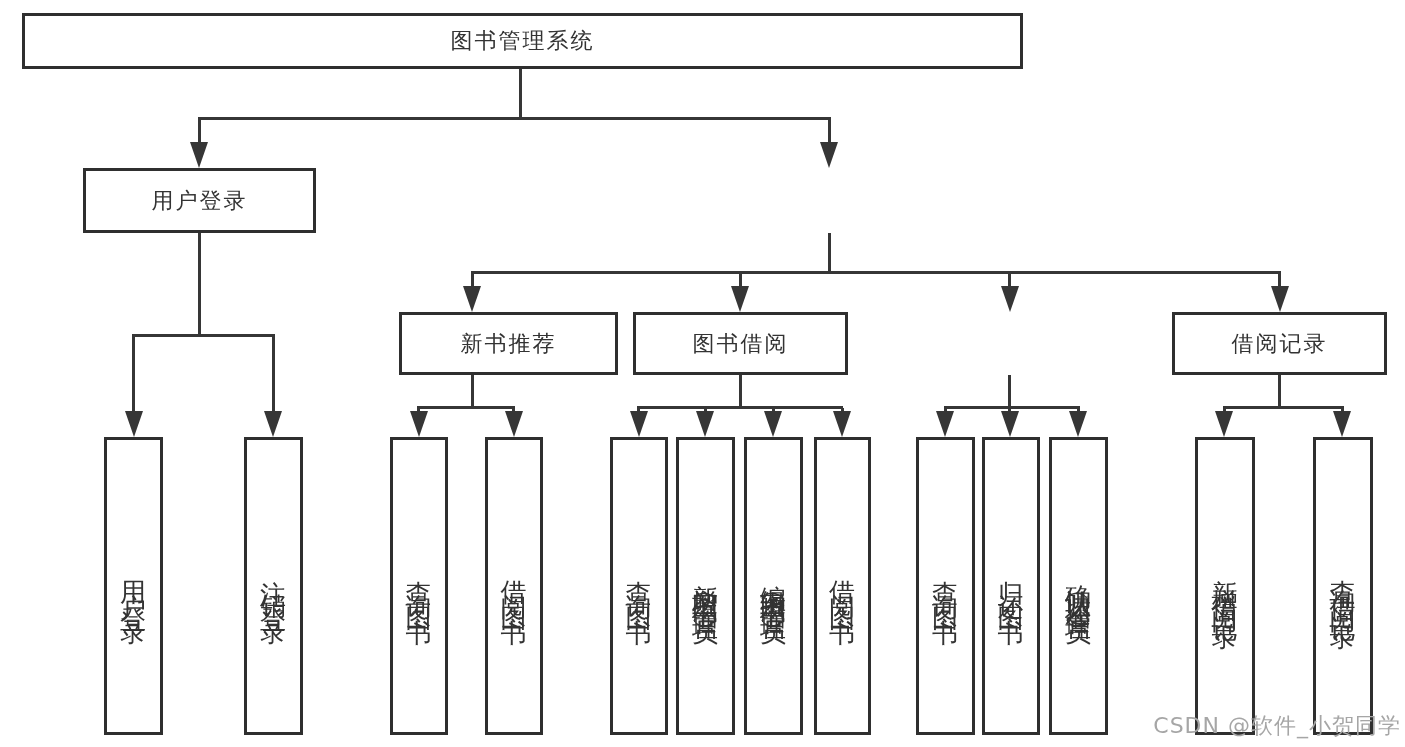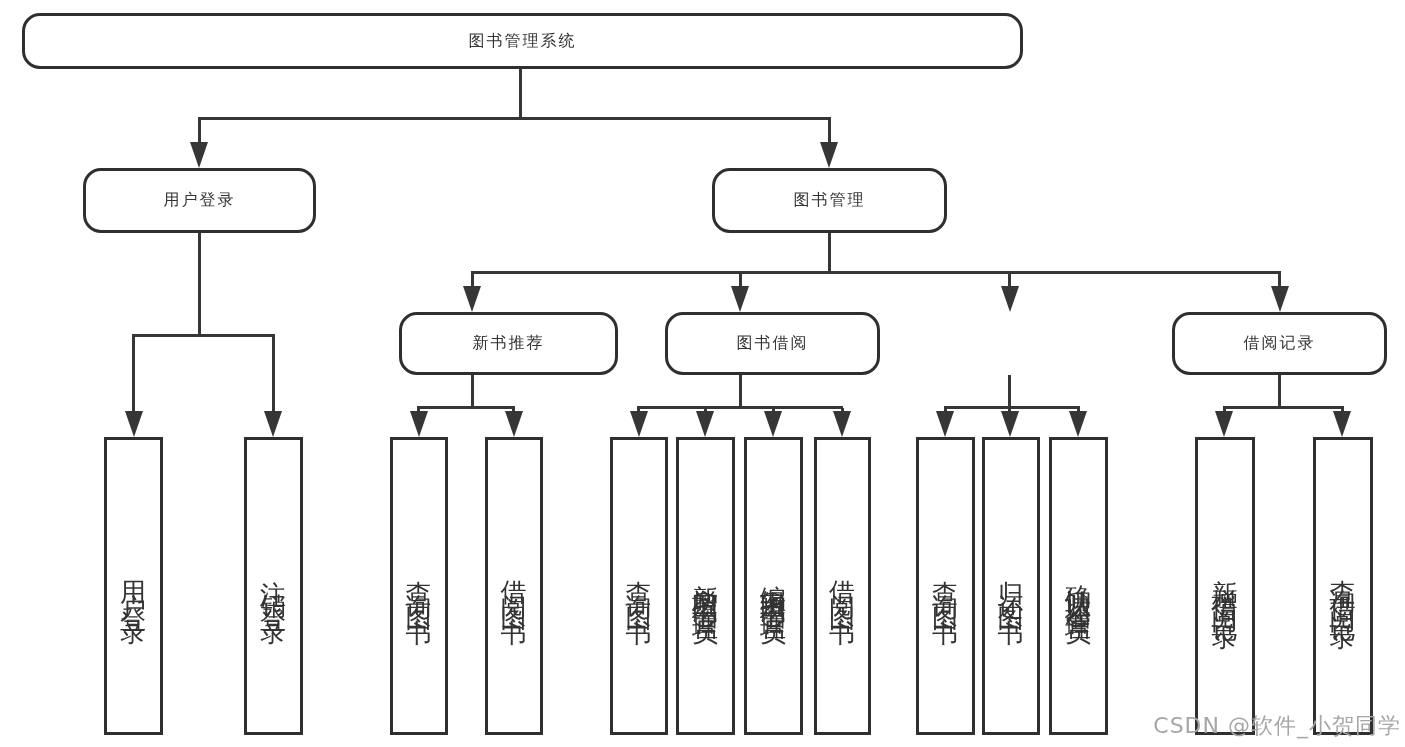--- a/index.html
+++ b/index.html
@@ -4,21 +4,21 @@
 <style>
   html,body{margin:0;padding:0;background:#ffffff;}
   .canvas{
     position:relative;width:1405px;height:747px;background:#ffffff;overflow:hidden;
     font-family:"DejaVu Sans","Liberation Sans",sans-serif;color:#333333;
   }
   .box{
     position:absolute;box-sizing:border-box;border:3px solid #2f2f2f;background:#ffffff;
     display:flex;align-items:center;justify-content:center;text-align:center;
   }
-  .hbox{font-size:16px;letter-spacing:2px;white-space:nowrap;border-radius:18px;}
+  .hbox{font-size:22px;letter-spacing:2px;white-space:nowrap;}
   .root{left:22px;top:13px;width:1001px;height:56px;}
   .l2{top:168px;height:65px;}
   .l3{top:312px;height:63px;}
   .leaf{
     top:437px;height:298px;writing-mode:vertical-rl;
     font-size:26px;letter-spacing:13px;line-height:1;
   }
   .ls-med{letter-spacing:9px;}
   .ls-tight{letter-spacing:5px;}
   .vline{position:absolute;width:3px;background:#363636;}
@@ -34,24 +34,23 @@
   }
 </style>
 </head>
 <body>
 
 <div class="canvas">
 
   <div class="box hbox root">图书管理系统</div>
 
   <div class="box hbox l2" style="left:83px;width:233px;">用户登录</div>
-  <div class="box hbox l2" style="left:712px;width:235px;">图书管理</div>
 
   <div class="box hbox l3" style="left:363px;width:219px;margin-left:36px;">新书推荐</div>
-  <div class="box hbox l3" style="left:633px;width:215px;margin-left:32px;">图书借阅</div>
+  <div class="box hbox l3" style="left:633px;width:215px;">图书借阅</div>
   <div class="box hbox l3" style="left:1172px;width:215px;">借阅记录</div>
 
   <div class="box leaf" style="left:104px;width:59px;">用户登录</div>
   <div class="box leaf" style="left:244px;width:59px;">注销登录</div>
 
   <div class="box leaf" style="left:390px;width:58px;">查询图书</div>
   <div class="box leaf" style="left:485px;width:58px;">借阅图书</div>
 
   <div class="box leaf" style="left:610px;width:58px;">查询图书</div>
   <div class="box leaf ls-tight" style="left:676px;width:59px;">新增图书（管理员）</div>

